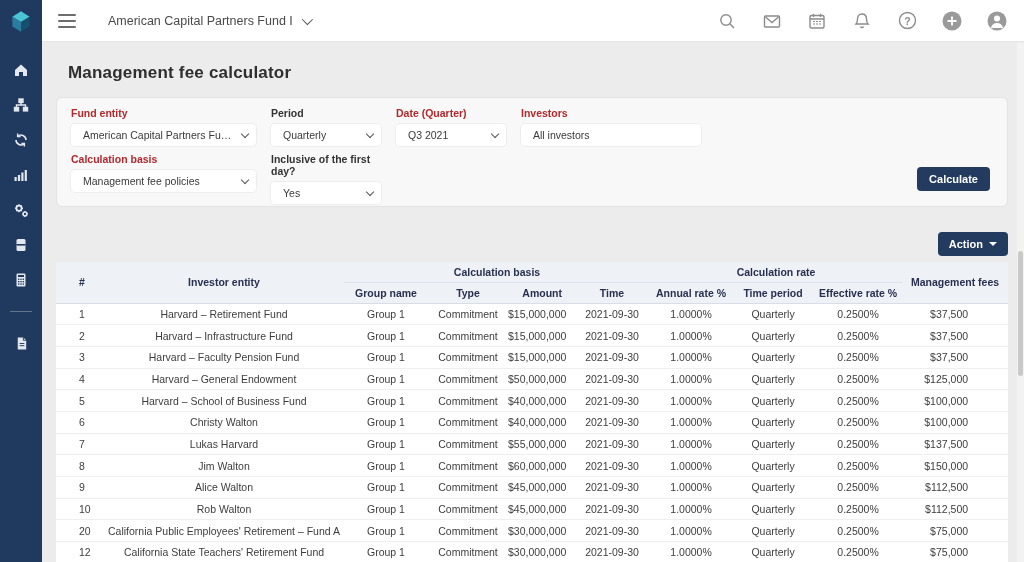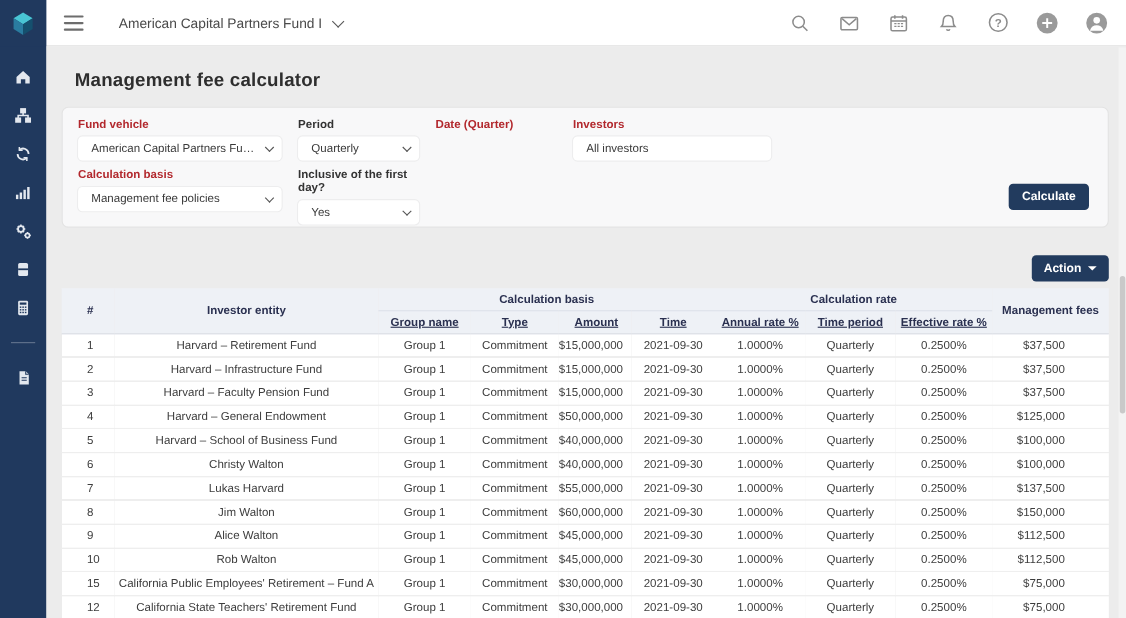--- a/index.html
+++ b/index.html
@@ -37,21 +37,21 @@
 
   .action-row { position:absolute; left:14px; top:189px; width:952px; display:flex; justify-content:flex-end; }
   .action-btn { background:#223b5e; color:#fff; font-size:11px; font-weight:600; border:none; border-radius:4px; padding:6px 11px; cursor:pointer; display:flex; align-items:center; gap:6px; font-family:inherit; }
   .action-btn .caret { width:0; height:0; border-left:4px solid transparent; border-right:4px solid transparent; border-top:4px solid #fff; }
 
   
   .table-wrap { position:absolute; left:14px; top:219px; width:952px; }
   table { width:100%; border-collapse:collapse; table-layout:fixed; }
   thead { background:#eef1f6; }
   thead th { font-size:10.5px; font-weight:700; color:#2a3050; padding:0; height:20px; text-align:center; }
-  thead tr.subrow th { height:21px;text-decoration:underline; }
+  thead tr.subrow th { height:21px; }
   th.group-th { border-bottom:1px solid #dde1ea; }
   thead { border-bottom:1px solid #d9dde6; }
   tbody td { background:#fff; font-size:10.5px; color:#3d3d3d; height:21.7px; text-align:center; border-bottom:1px solid #efefef; white-space:nowrap; overflow:hidden; }
   td:nth-child(1), th.col-num { text-align:left; padding-left:23px; }
   td:nth-child(5), th.col-amount { text-align:right; padding-right:12px; }
   td:nth-child(10) { text-align:right; padding-right:40px; }
 
   
   .scrollbar { position:absolute; right:0; top:43px; width:7px; height:519px; background:#f3f3f3; }
   .scroll-thumb { position:absolute; left:1px; width:5px; top:208px; height:125px; background:#c9c9c9; border-radius:3px; }
@@ -206,35 +206,39 @@
     </div>
   </div>
 </div>
 
 <div class="content">
   <div class="page-title">Management fee calculator</div>
 
   <div class="form-card">
     <div class="form-grid">
       <div class="field">
-        <div class="field-label req">Fund vehicle</div>
+        <div class="field-label req">Fund entity</div>
         <div class="select-box">
           <span class="val">American Capital Partners Fund I Main Fund</span>
           <span class="select-chev"></span>
         </div>
       </div>
       <div class="field">
         <div class="field-label">Period</div>
         <div class="select-box">
           <span class="val">Quarterly</span>
           <span class="select-chev"></span>
         </div>
       </div>
       <div class="field">
         <div class="field-label req">Date (Quarter)</div>
+        <div class="select-box">
+          <span class="val">Q3 2021</span>
+          <span class="select-chev"></span>
+        </div>
       </div>
       <div class="field">
         <div class="field-label req">Investors</div>
         <div class="select-box">
           <span class="val">All investors</span>
         </div>
       </div>
       <div class="field">
         <div class="field-label req">Calculation basis</div>
         <div class="select-box">
@@ -407,21 +411,21 @@
             <td>Group 1</td>
             <td>Commitment</td>
             <td>$45,000,000</td>
             <td>2021-09-30</td>
             <td>1.0000%</td>
             <td>Quarterly</td>
             <td>0.2500%</td>
             <td>$112,500</td>
           </tr>
           <tr>
-            <td>15</td>
+            <td>20</td>
             <td>California Public Employees' Retirement – Fund A</td>
             <td>Group 1</td>
             <td>Commitment</td>
             <td>$30,000,000</td>
             <td>2021-09-30</td>
             <td>1.0000%</td>
             <td>Quarterly</td>
             <td>0.2500%</td>
             <td>$75,000</td>
           </tr>

